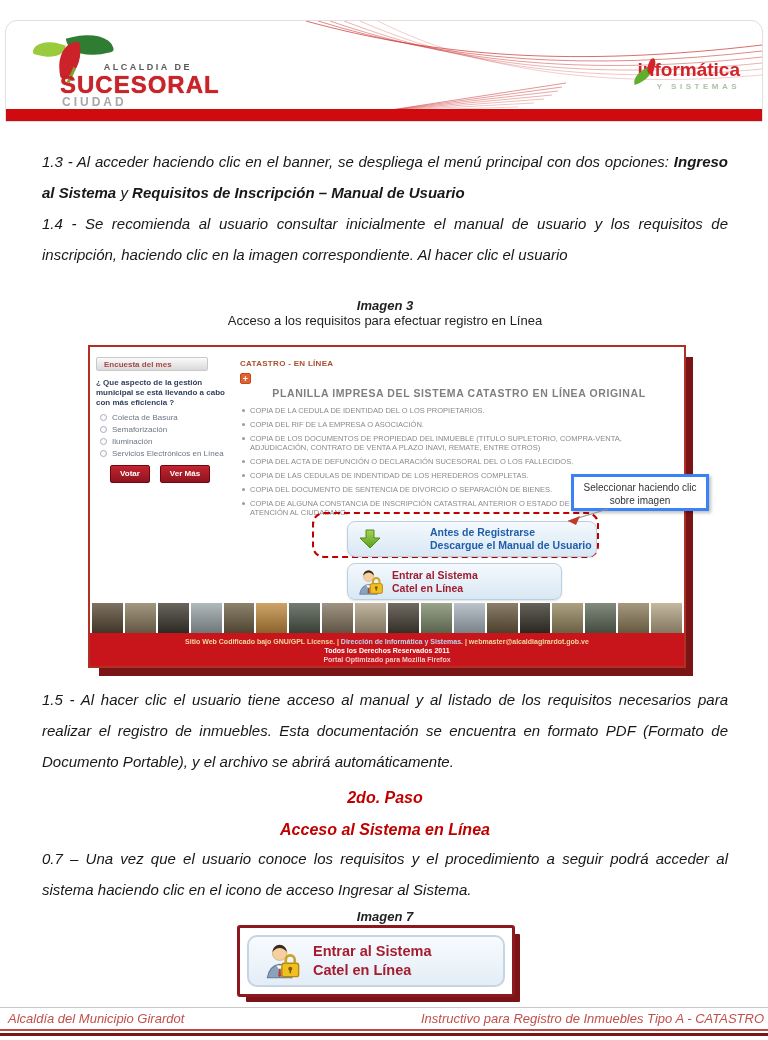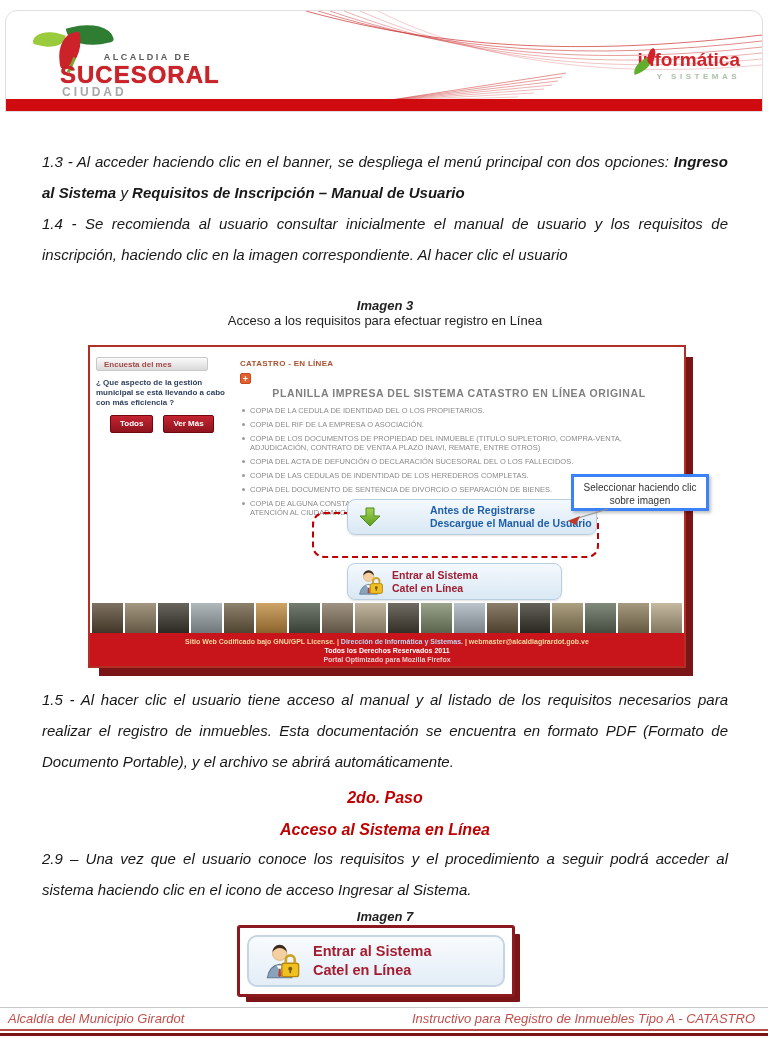--- a/index.html
+++ b/index.html
@@ -1,20 +1,20 @@
 <!DOCTYPE html>
 <html><head>
 <meta charset="utf-8">
 <style>
   * { margin:0; padding:0; box-sizing:border-box; }
   html,body { width:768px; background:#fff; font-family:"Liberation Sans", sans-serif; }
   .page { position:relative; width:768px; height:1040px; background:#ffffff; overflow:hidden; }
 
   
-  .header-card { position:absolute; top:10px; left:5px; right:5px; height:102px;
+  .header-card { position:absolute; top:20px; left:5px; right:5px; height:102px;
     border:1px solid #e0dede; border-radius:12px 12px 0 0; background:#fff; overflow:hidden; }
   .swooshes { position:absolute; top:0; left:0; }
   .red-bar { position:absolute; bottom:0; left:0; right:0; height:12px; background:#cf0b10; }
 
   .logo-left { position:absolute; top:6px; left:10px; width:180px; }
   .leaf { position:absolute; }
   .leaf-dark  { width:44px; height:24px; background:#2e7d32; border-radius:0 100% 4px 100%; transform:rotate(-14deg); left:52px; top:6px; }
   .leaf-light { width:30px; height:17px; background:#9acb3c; border-radius:100% 0 100% 4px; transform:rotate(16deg); left:18px; top:14px; }
   .leaf-red   { width:24px; height:34px; background:#cc2229; border-radius:80% 10% 90% 10%; transform:rotate(-8deg); left:42px; top:16px; }
   .leaf-stem  { width:3px; height:16px; background:#7aa52c; transform:rotate(24deg); left:54px; top:40px; }
@@ -79,21 +79,21 @@
   .bullets li { position:relative; font-size:7.5px; color:#8a8a8a; line-height:9px;
     margin-bottom:5px; padding-left:10px; }
   .bullets li::before { content:""; position:absolute; left:2px; top:3px; width:3px; height:3px;
     background:#9a9a9a; border-radius:50%; }
 
   .dashed-box { position:absolute; left:222px; top:165px; width:287px; height:46px;
     border:2px dashed #c00000; border-radius:12px; }
   .btn-blue { position:absolute; display:flex; align-items:center; gap:8px;
     background:linear-gradient(#f4f9fd,#d9e8f4); border:1px solid #b9cfe0; border-radius:8px;
     box-shadow:0 1px 2px rgba(0,0,0,0.12); padding-left:10px; }
-  .btn-download { left:257px; top:152px; width:250px; height:36px;gap:48px; }
+  .btn-download { left:257px; top:174px; width:250px; height:36px;gap:48px; }
   .btn-download .l1, .btn-download .l2 { font-size:10.5px; font-weight:bold; color:#1f5fa9; line-height:13px; }
   .btn-enter { left:257px; top:216px; width:215px; height:37px; }
   .btn-enter .l1, .btn-enter .l2 { font-size:10.5px; font-weight:bold; color:#a01c30; line-height:13px; }
 
   .photo-strip { position:absolute; left:2px; top:256px; width:590px; height:30px;
     display:flex; gap:2px; background:#fff; }
   .photo { flex:1; height:100%; background-image:linear-gradient(rgba(255,255,255,0.22),rgba(0,0,0,0.28)); }
 
   .shot-footer { position:absolute; left:0; top:286px; width:594px; height:33px;
     background:#c8151c; text-align:center; padding-top:4px; }
@@ -111,21 +111,21 @@
   .access-frame { position:absolute; left:237px; top:925px; width:278px; height:72px;
     border:3px solid #8c1820; border-radius:3px; background:#fff;
     box-shadow:7px 7px 0 -2px #7a1417; }
   .access-btn { position:absolute; left:7px; top:7px; right:7px; bottom:7px;
     background:linear-gradient(#f8fbfe,#e3edf6); border:2px solid #c6d5e3; border-radius:10px;
     display:flex; align-items:center; gap:12px; padding-left:16px; }
   .access-btn .l1, .access-btn .l2 { font-size:14.5px; font-weight:bold; color:#a51c30; line-height:19px; }
 
   
   .footer-rule { position:absolute; top:1007px; left:0; width:768px; height:1px; background:#c9c9c9; }
-  .page-footer { position:absolute; top:1011px; left:8px; right:13px; display:flex;
+  .page-footer { position:absolute; top:1011px; left:8px; right:4px; display:flex;
     justify-content:space-between; font-size:13px; font-style:italic; color:#c0504d; }
   .footer-lines { position:absolute; top:1029px; left:0; width:768px; }
   .fl1 { height:2px; background:#b94a48; margin-bottom:2px; }
   .fl2 { height:3px; background:#7a1417; }
 </style>
 </head>
 <body>
 
 <div class="page">
 
@@ -180,22 +180,40 @@
       <div class="cap-title">Imagen 3</div>
       <div class="cap-sub">Acceso a los requisitos para efectuar registro en Línea</div>
     </div>
   </div>
 
   <div class="shot">
 
     <div class="poll">
       <div class="poll-header">Encuesta del mes</div>
       <div class="poll-q">¿ Que aspecto de la gestión municipal se está llevando a cabo con más eficiencia ?</div>
+      <div class="poll-opts" id="poll-options">
+          <div class="poll-opt">
+            <span class="radio"></span>
+            <span class="poll-opt-label">Colecta de Basura</span>
+          </div>
+          <div class="poll-opt">
+            <span class="radio"></span>
+            <span class="poll-opt-label">Semaforización</span>
+          </div>
+          <div class="poll-opt">
+            <span class="radio"></span>
+            <span class="poll-opt-label">Iluminación</span>
+          </div>
+          <div class="poll-opt">
+            <span class="radio"></span>
+            <span class="poll-opt-label">Servicios Electrónicos en Línea</span>
+          </div>
+        </div>
       <div class="poll-btns">
-        <div class="poll-btn">Todos</div>
+        <div class="poll-btn">Votar</div>
         <div class="poll-btn">Ver Más</div>
       </div>
     </div>
 
     <div class="shot-main">
       <div class="crumb">CATASTRO - EN LÍNEA</div>
       <div class="plus-box">+</div>
       <div class="shot-title">PLANILLA IMPRESA DEL SISTEMA CATASTRO EN LÍNEA ORIGINAL</div>
       <ul class="bullets" id="bullets">
           <li>COPIA DE LA CEDULA DE IDENTIDAD DEL O LOS PROPIETARIOS.</li>
@@ -278,21 +296,21 @@
   </div>
   <svg class="callout-arrow" width="100" height="40" viewBox="0 0 100 40">
     <line x1="88" y1="14" x2="48" y2="26" stroke="#9a8f8f" stroke-width="1.3"></line>
     <polygon points="48,26 60,21 56,30" fill="#c0392b"></polygon>
   </svg>
 
   <div class="content2">
     <p class="para">1.5 -  Al hacer clic el usuario tiene acceso al manual  y al listado de los requisitos necesarios para realizar el registro de inmuebles. Esta documentación se encuentra en formato PDF (Formato de Documento Portable), y el archivo se abrirá automáticamente.</p>
     <div class="h-red h-paso">2do. Paso</div>
     <div class="h-red h-acceso">Acceso al Sistema en Línea</div>
-    <p class="para">2.9 – Una vez que el usuario conoce los requisitos y el procedimiento a seguir podrá acceder al sistema haciendo clic en el icono de acceso Ingresar al Sistema.</p>
+    <p class="para">0.7 – Una vez que el usuario conoce los requisitos y el procedimiento a seguir podrá acceder al sistema haciendo clic en el icono de acceso Ingresar al Sistema.</p>
     <div class="caption2">
       <div class="cap-title">Imagen 7</div>
       <div class="cap-sub2">Icono de acceso al sistema</div>
     </div>
   </div>
 
   <div class="access-frame">
     <div class="access-btn">
       <svg width="36" height="38" viewBox="0 0 32 34">
         <path d="M2,32 Q4,21 13,20 Q22,21 24,32 Z" fill="#8aa3bd" stroke="#5f7a94" stroke-width="1"></path>

